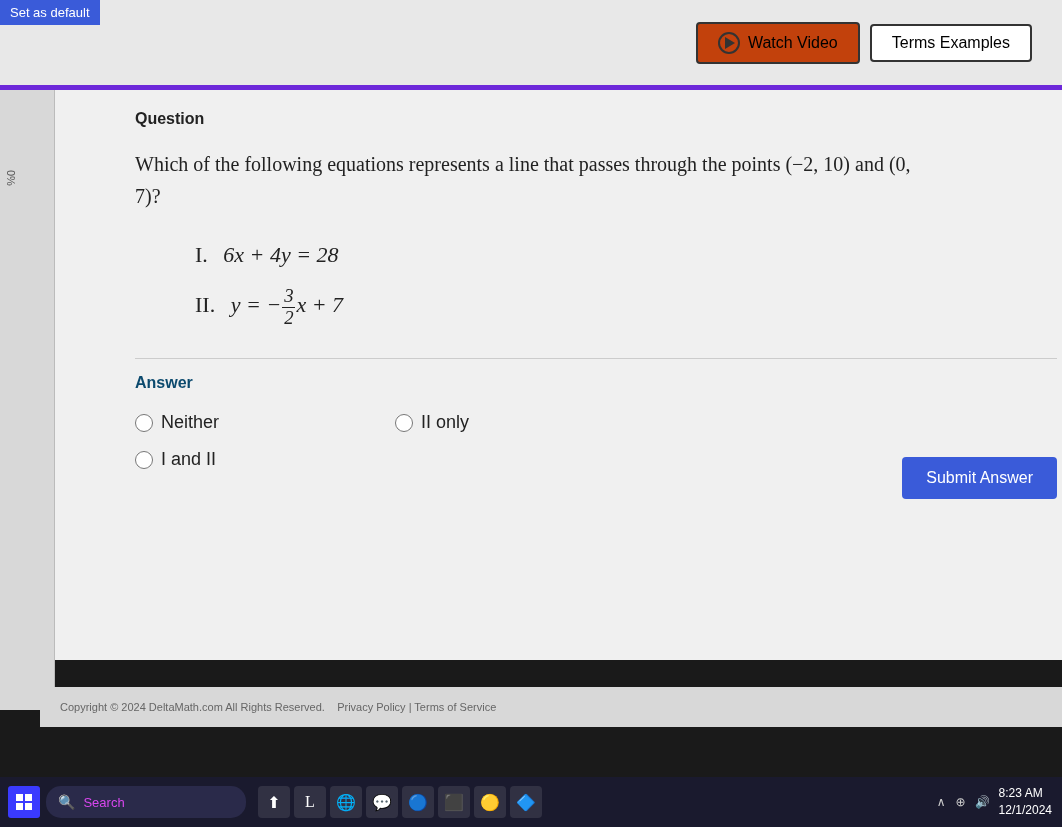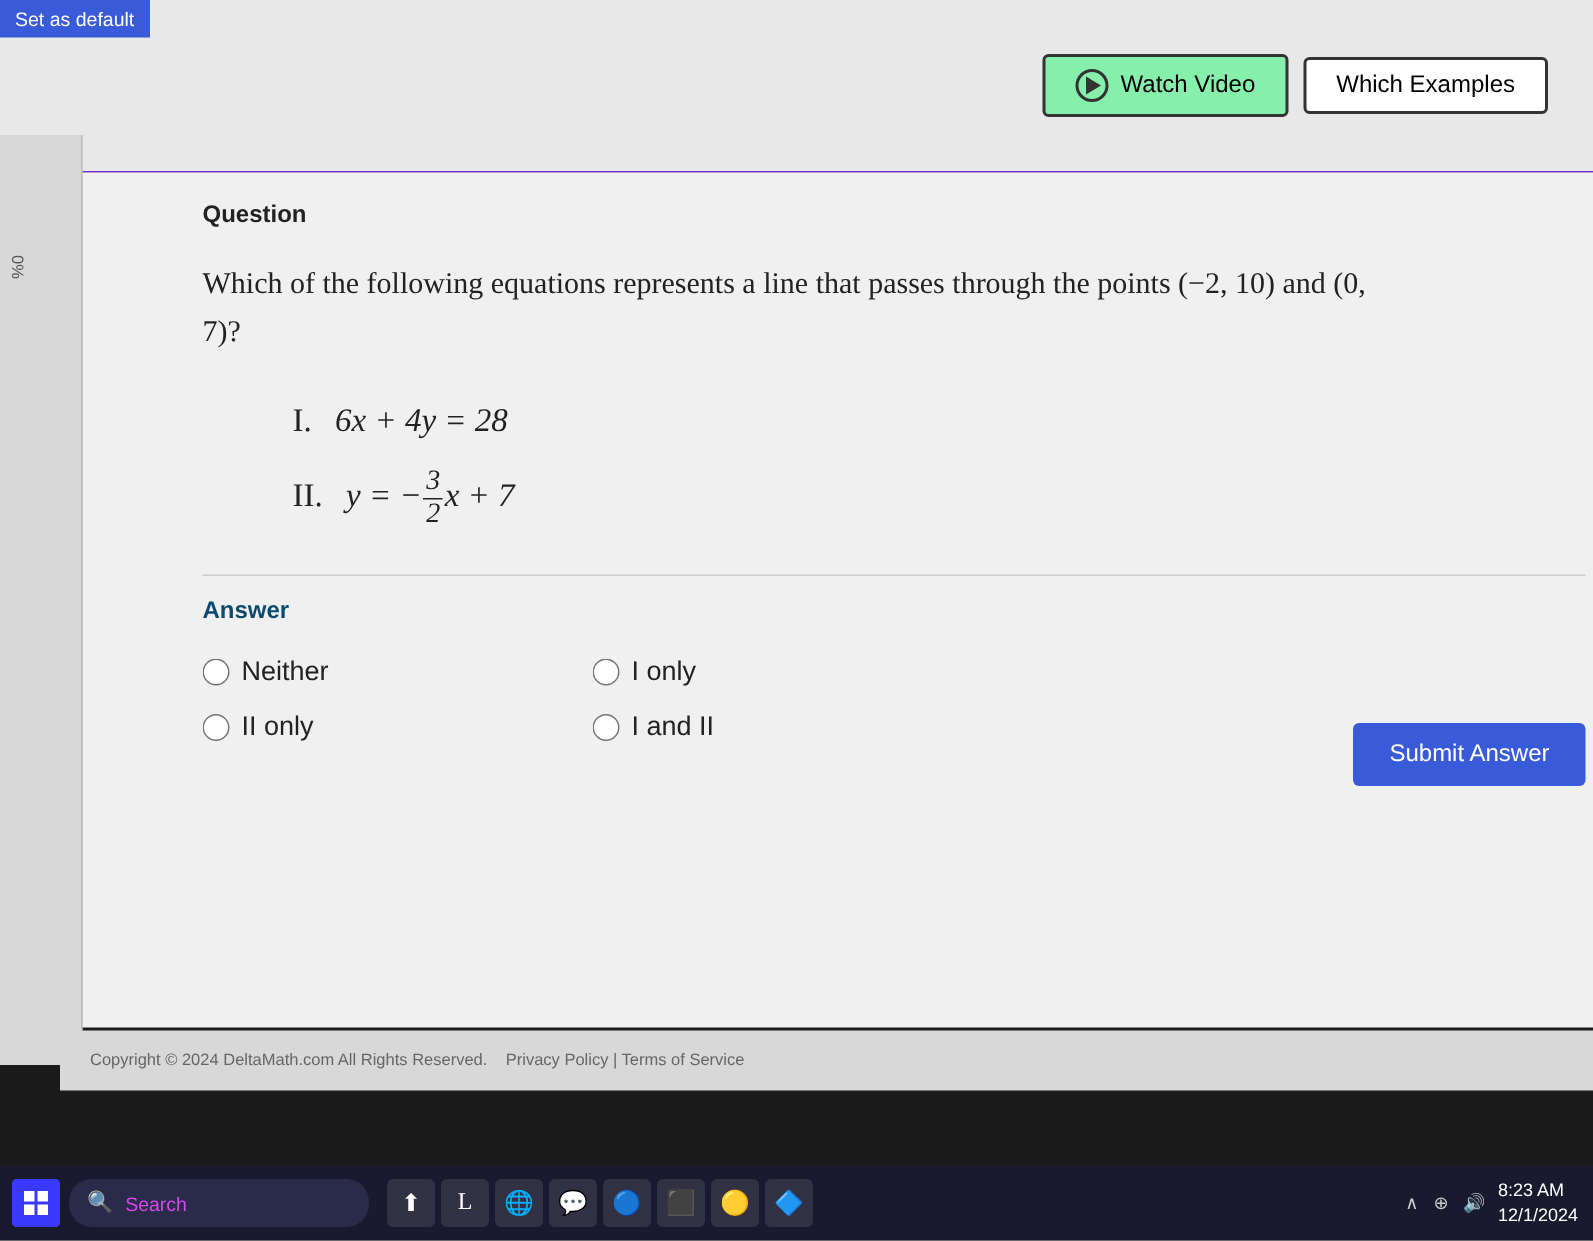--- a/index.html
+++ b/index.html
@@ -15,27 +15,27 @@
     .screen {
       width: 1062px;
       height: 827px;
       position: relative;
     }
 
     
     .top-bar {
       background: #e8e8e8;
       width: 100%;
-      height: 115px;
+      height: 90px;
       position: relative;
       display: flex;
       align-items: center;
       justify-content: flex-end;
       padding-right: 30px;
-      border-bottom: 1px solid #6d28d9;
+      border-bottom: 5px solid #6d28d9;
     }
 
     .set-default-btn {
       position: absolute;
       left: 0;
       top: 0;
       background: #3a5bd9;
       color: white;
       font-size: 13px;
       padding: 5px 10px;
@@ -48,21 +48,21 @@
       display: flex;
       gap: 10px;
       align-items: center;
     }
 
     .watch-video-btn {
       display: flex;
       align-items: center;
       gap: 8px;
       border: 2px solid #333;
-      background: #86efac;
+      background: #c2410c;
       padding: 8px 20px;
       font-size: 16px;
       font-family: Arial, sans-serif;
       cursor: pointer;
       border-radius: 4px;
     }
 
     .watch-video-icon {
       width: 22px;
       height: 22px;
@@ -363,21 +363,21 @@
     <button class="set-default-btn">Set as default</button>
 
     <div class="top-buttons">
       <button class="watch-video-btn">
         <div class="watch-video-icon">
           <div class="play-triangle"></div>
         </div>
         <span>Watch Video</span>
       </button>
 
-      <button class="show-examples-btn">Which Examples</button>
+      <button class="show-examples-btn">Terms Examples</button>
     </div>
   </div>
 
   <div class="left-sidebar">
     <span class="sidebar-text">0%</span>
   </div>
 
   <div class="main-content" style="margin-left: 55px; min-height: 570px;">
 
     <div class="question-label">Question</div>
@@ -407,24 +407,20 @@
     <div class="answer-label">Answer</div>
 
     <div class="answer-grid-container">
       <div class="options-grid">
 
         <label class="radio-option">
           <input type="radio" name="answer" value="neither" style="">
           <span>Neither</span>
         </label>
 
-        <label class="radio-option">
-          <input type="radio" name="answer" value="i-only" style="">
-          <span>I only</span>
-        </label>
 
         <label class="radio-option">
           <input type="radio" name="answer" value="ii-only" style="">
           <span>II only</span>
         </label>
 
         <label class="radio-option">
           <input type="radio" name="answer" value="i-and-ii" style="">
           <span>I and II</span>
         </label>

